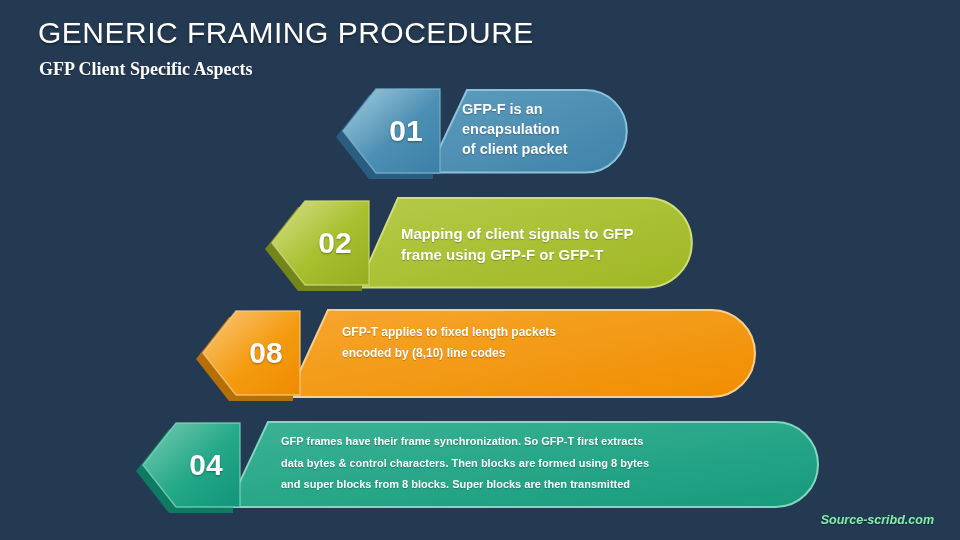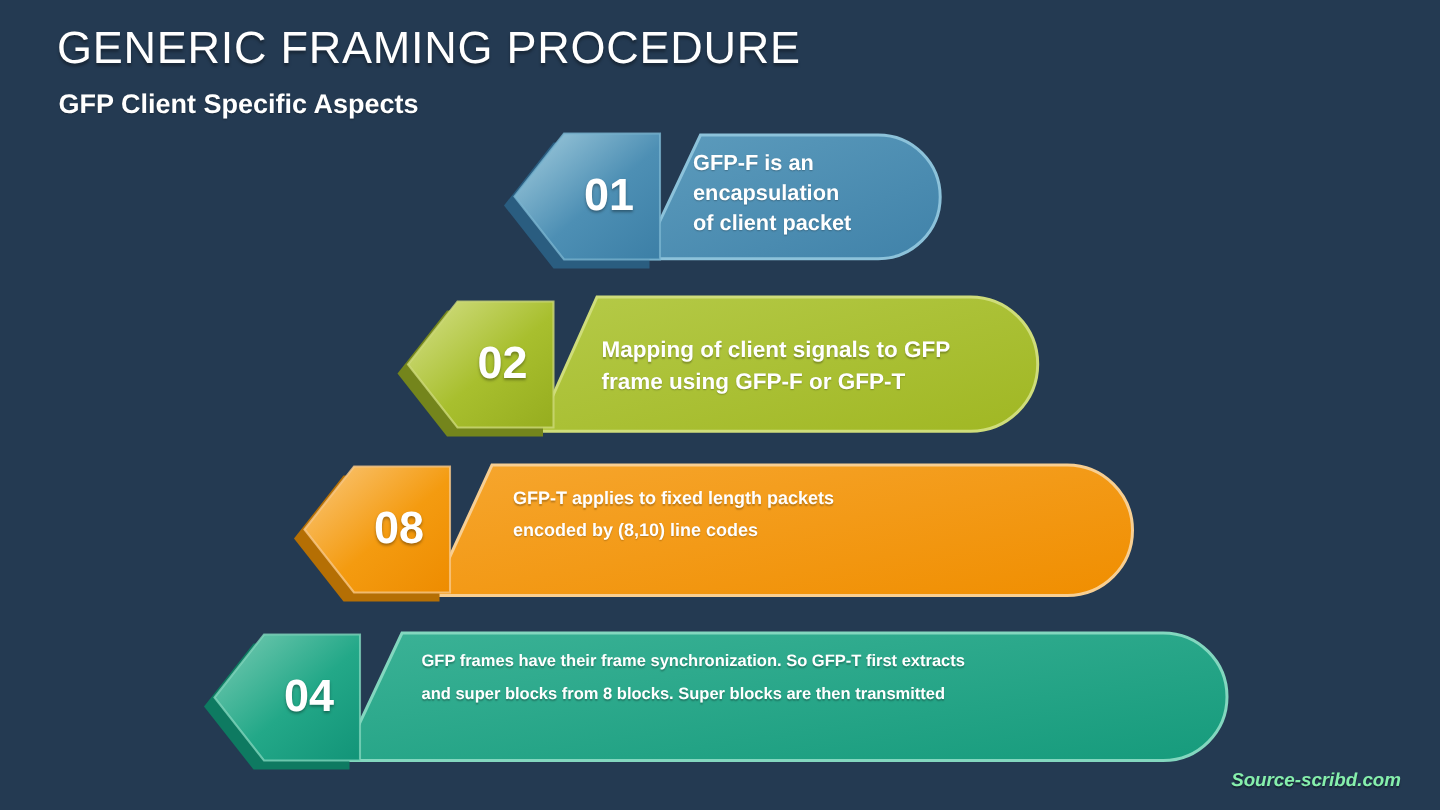--- a/index.html
+++ b/index.html
@@ -16,20 +16,21 @@
     font-size: 30px; font-weight: normal; color: #ffffff;
     letter-spacing: 0.5px;
     text-shadow: 0 2px 2px rgba(0,0,0,0.35);
     white-space: nowrap;
   }
   .subtitle {
     position: absolute; left: 39px; top: 59px;
     font-size: 18px; font-weight: 600; color: #ffffff;
     text-shadow: 0 1px 1px rgba(0,0,0,0.3);
     white-space: nowrap;
+    font-family: Liberation Serif, serif;
   }
   .source {
     position: absolute; right: 26px; bottom: 13px;
     font-size: 12.5px; font-weight: bold; font-style: italic; color: #86efac;
     text-shadow: 0 1px 1px rgba(0,0,0,0.4);
   }
 
   svg.shapes { position: absolute; left: 0; top: 0; }
 
   .step-number {
@@ -140,18 +141,19 @@
   <div class="step-text" id="text-2">
     <span>Mapping of client signals to GFP</span>
     <span>frame using GFP-F or GFP-T</span>
   </div>
   <div class="step-text" id="text-3">
     <span>GFP-T applies to fixed length packets</span>
     <span>encoded by (8,10) line codes</span>
   </div>
   <div class="step-text" id="text-4">
     <span>GFP frames have their frame synchronization. So GFP-T first extracts</span>
+    <span>data bytes &amp; control characters. Then blocks are formed using 8 bytes</span>
     <span>and super blocks from 8 blocks. Super blocks are then transmitted</span>
   </div>
 
   <div class="source">Source-scribd.com</div>
 
 </div>
 
 </body></html>

